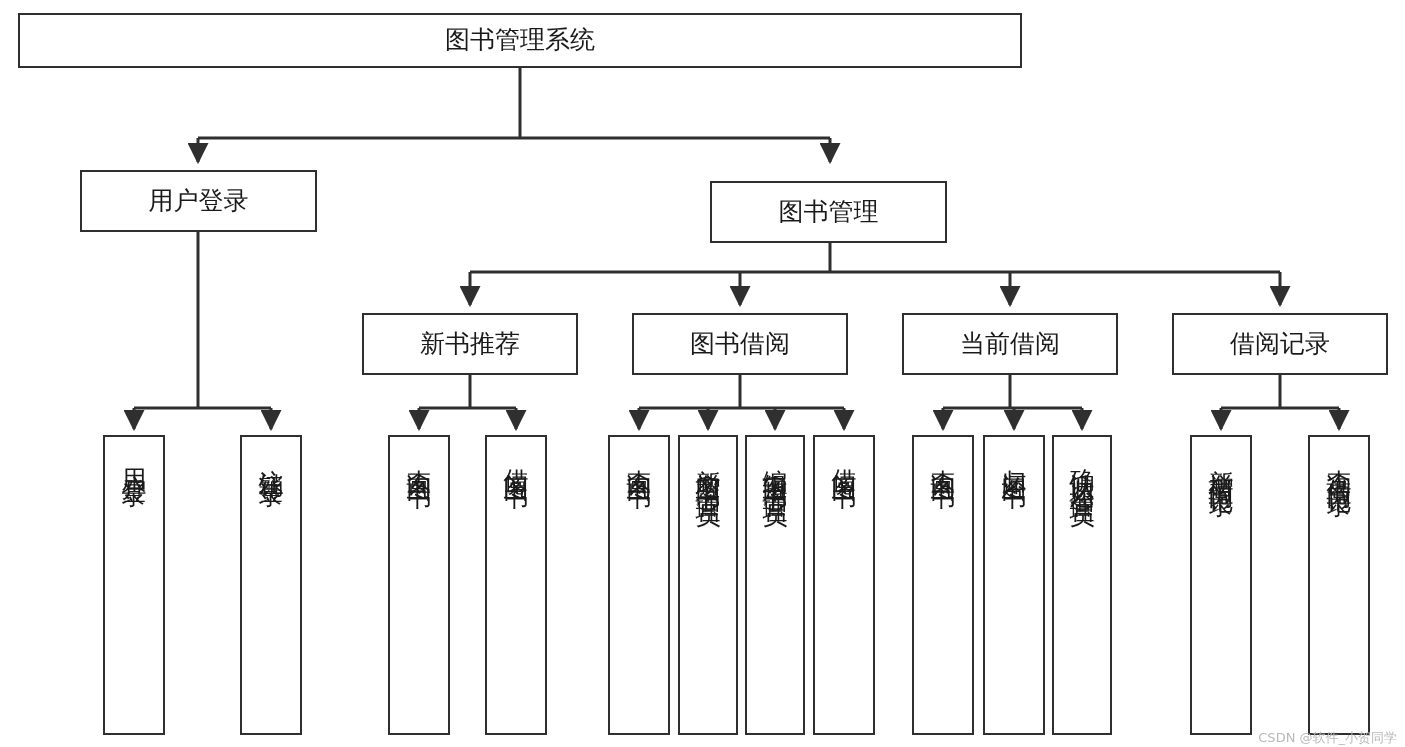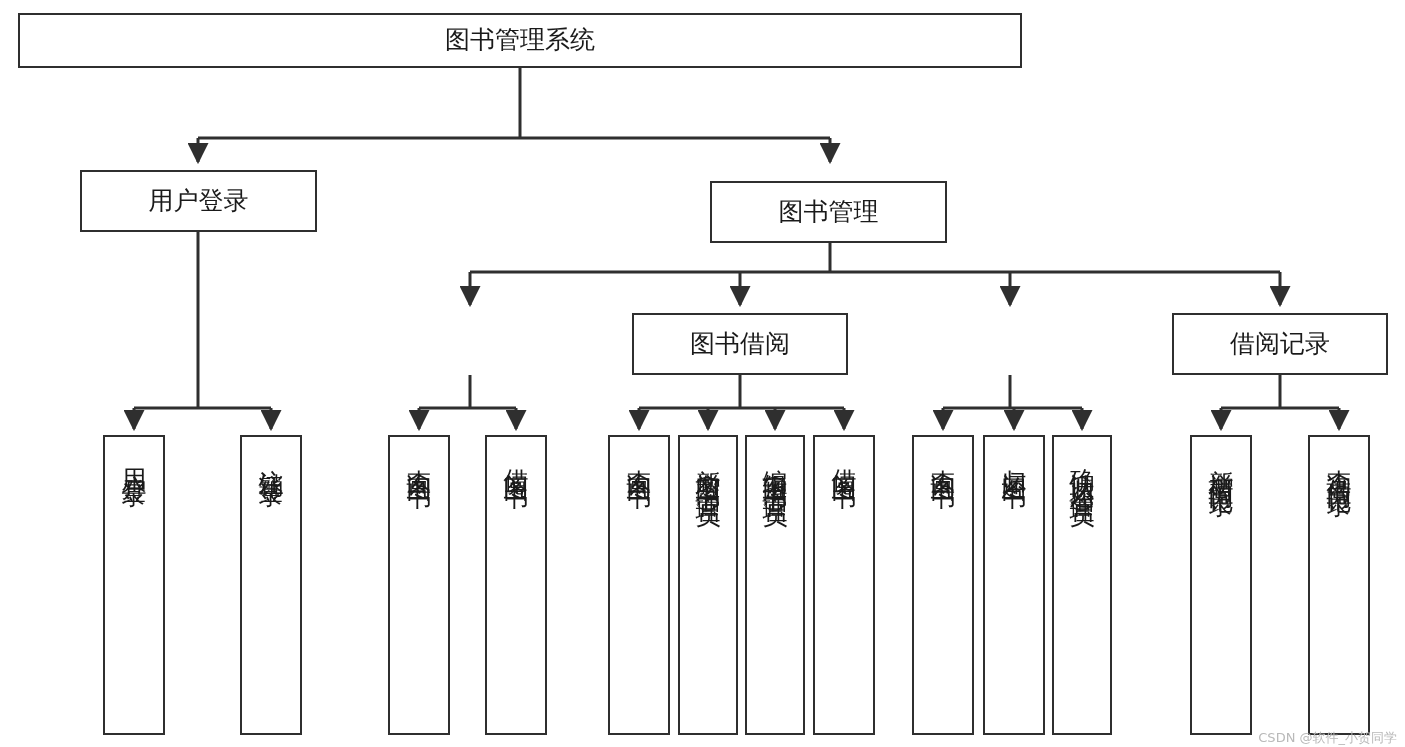--- a/index.html
+++ b/index.html
@@ -132,22 +132,28 @@
     <span class="node-label">图书管理系统</span>
   </div>
 
   <div class="node horizontal" style="left: 80px; top: 170px; width: 237px; height: 62px;">
     <span class="node-label">用户登录</span>
   </div>
   <div class="node horizontal" style="left: 710px; top: 181px; width: 237px; height: 62px;">
     <span class="node-label">图书管理</span>
   </div>
 
+  <div class="node horizontal" style="left: 362px; top: 313px; width: 216px; height: 62px;">
+    <span class="node-label">新书推荐</span>
+  </div>
   <div class="node horizontal" style="left: 632px; top: 313px; width: 216px; height: 62px; align-items: center;">
     <span class="node-label">图书借阅</span>
+  </div>
+  <div class="node horizontal" style="left: 902px; top: 313px; width: 216px; height: 62px;">
+    <span class="node-label">当前借阅</span>
   </div>
   <div class="node horizontal" style="left: 1172px; top: 313px; width: 216px; height: 62px;">
     <span class="node-label">借阅记录</span>
   </div>
 
   <div class="node vertical" style="left: 103px; top: 435px; width: 62px; height: 300px;">
     <span class="node-label">用户登录</span>
   </div>
   <div class="node vertical" style="left: 240px; top: 435px; width: 62px; height: 300px;">
     <span class="node-label">注销登录</span>

